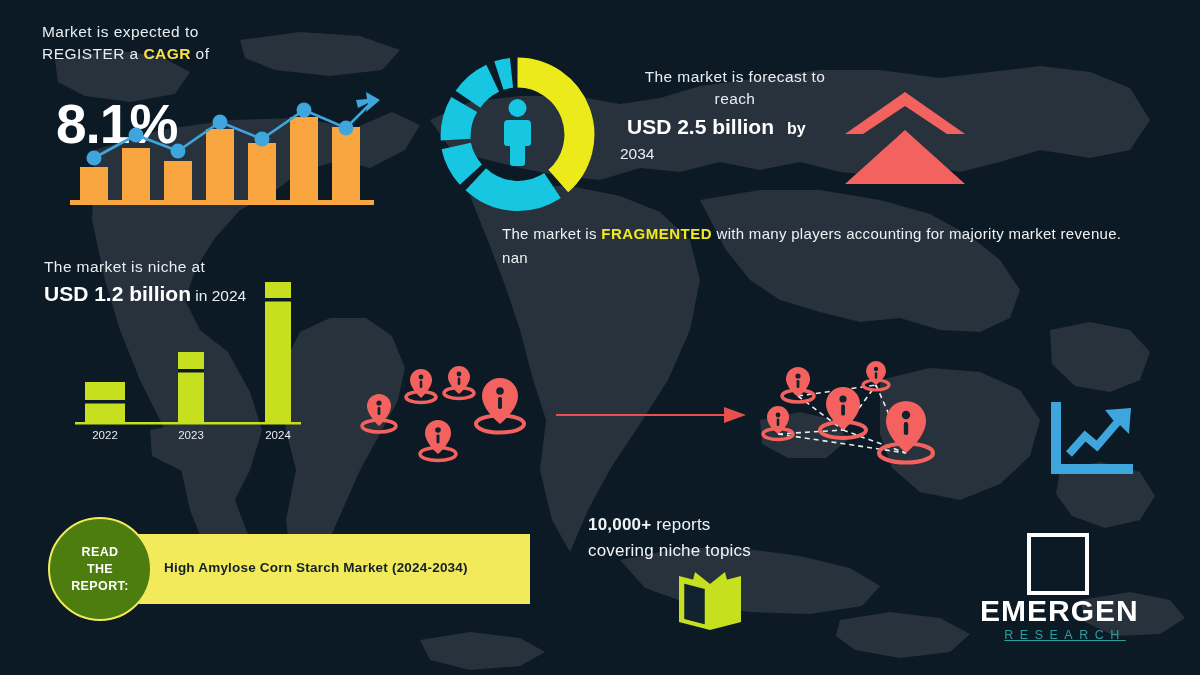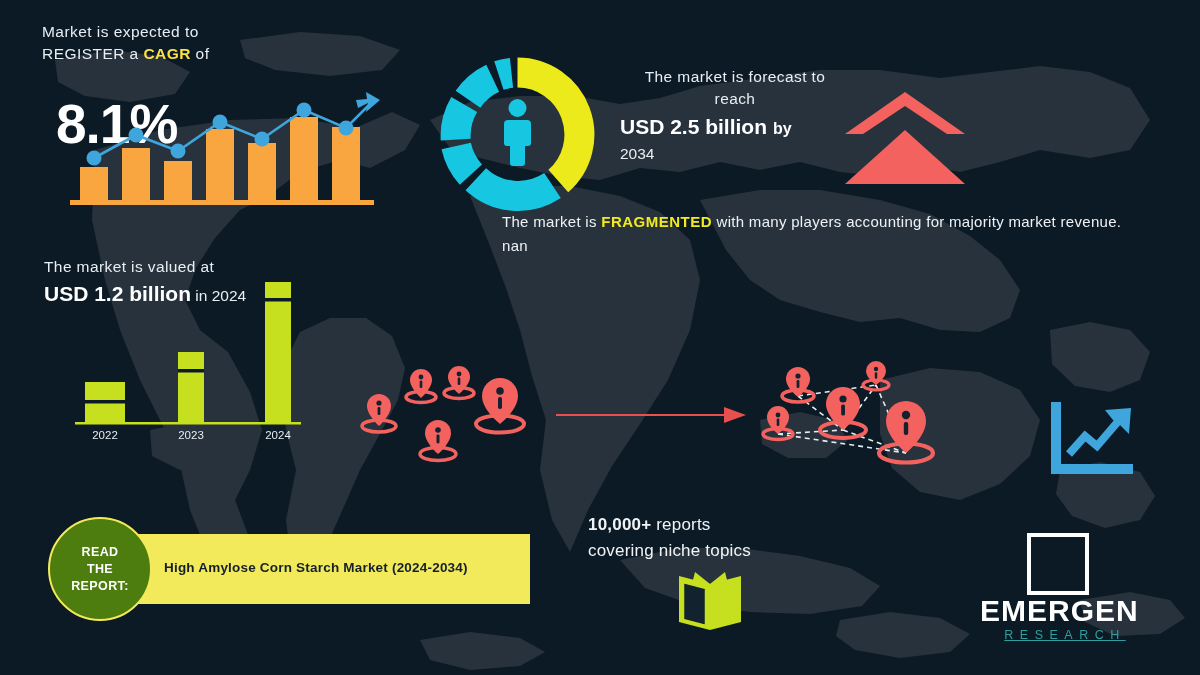--- a/index.html
+++ b/index.html
@@ -29,28 +29,28 @@
   
   #orange-chart { left:70px; top:82px; width:310px; height:125px; z-index:3; }
 
   
   #donut { left:440px; top:57px; width:155px; height:155px; z-index:3; }
 
   
   #forecast-block { left:620px; top:66px; width:230px; }
   .fc-small { font-size:15.5px; line-height:22px; color:#e8eef2; letter-spacing:.4px;text-align:center; }
   .fc-big { font-size:21px; font-weight:bold; color:#ffffff; line-height:28px; margin-top:3px; }
-  .fc-big span { font-size:16px; font-weight:bold; }
+  .fc-big span { font-size:16px; font-weight:bold;margin-left:7px; }
   .fc-year { font-size:15.5px; color:#e8eef2; line-height:21px; }
 
   
   #chevrons { left:843px; top:88px; width:125px; height:100px; z-index:3; }
 
   
-  #fragmented { left:502px; top:210px; width:640px; font-size:15px; line-height:24px; color:#eef2f5; letter-spacing:.3px; }
+  #fragmented { left:502px; top:222px; width:640px; font-size:15px; line-height:24px; color:#eef2f5; letter-spacing:.3px; }
   #fragmented .hl { color:#f2ea1f; font-weight:bold; letter-spacing:.5px; }
 
   
   #valued-block { left:44px; top:256px; }
   .val-small { font-size:15.5px; color:#e8eef2; letter-spacing:.4px; line-height:22px; }
   .val-big { font-size:21px; font-weight:bold; color:#ffffff; line-height:28px; margin-top:2px; }
   .val-big span { font-size:15.5px; font-weight:normal; color:#e8eef2; }
 
   
   #green-chart { left:75px; top:278px; width:232px; height:165px; z-index:3; }
@@ -180,21 +180,21 @@
       <path d="M62 4 L122 46 L104 46 L62 18 L20 46 L2 46 Z" fill="#f4625f"></path>
       <path d="M62 42 L122 96 L2 96 Z" fill="#f4625f"></path>
     </svg>
   </div>
 
   <div class="abs" id="fragmented">
     <span>The market is </span><span class="hl">FRAGMENTED</span><span> with many players accounting for majority market revenue. nan</span>
   </div>
 
   <div class="abs" id="valued-block">
-    <div class="val-small">The market is valued at</div>
+    <div class="val-small">The market is niche at</div>
     <div class="val-big"><span style="font-size:21px;font-weight:bold;color:#fff">USD 1.2 billion</span><span> in 2024</span></div>
   </div>
 
   <div class="abs" id="green-chart">
     <svg viewBox="0 0 232 165" width="232" height="165">
       <g>
         <rect x="10" y="104" width="40" height="40" fill="#c6e01f"></rect>
         <rect x="10" y="122" width="40" height="3.5" fill="#0c1a25"></rect>
         <rect x="103" y="74" width="26" height="70" fill="#c6e01f"></rect>
         <rect x="103" y="91" width="26" height="3.5" fill="#0c1a25"></rect>

